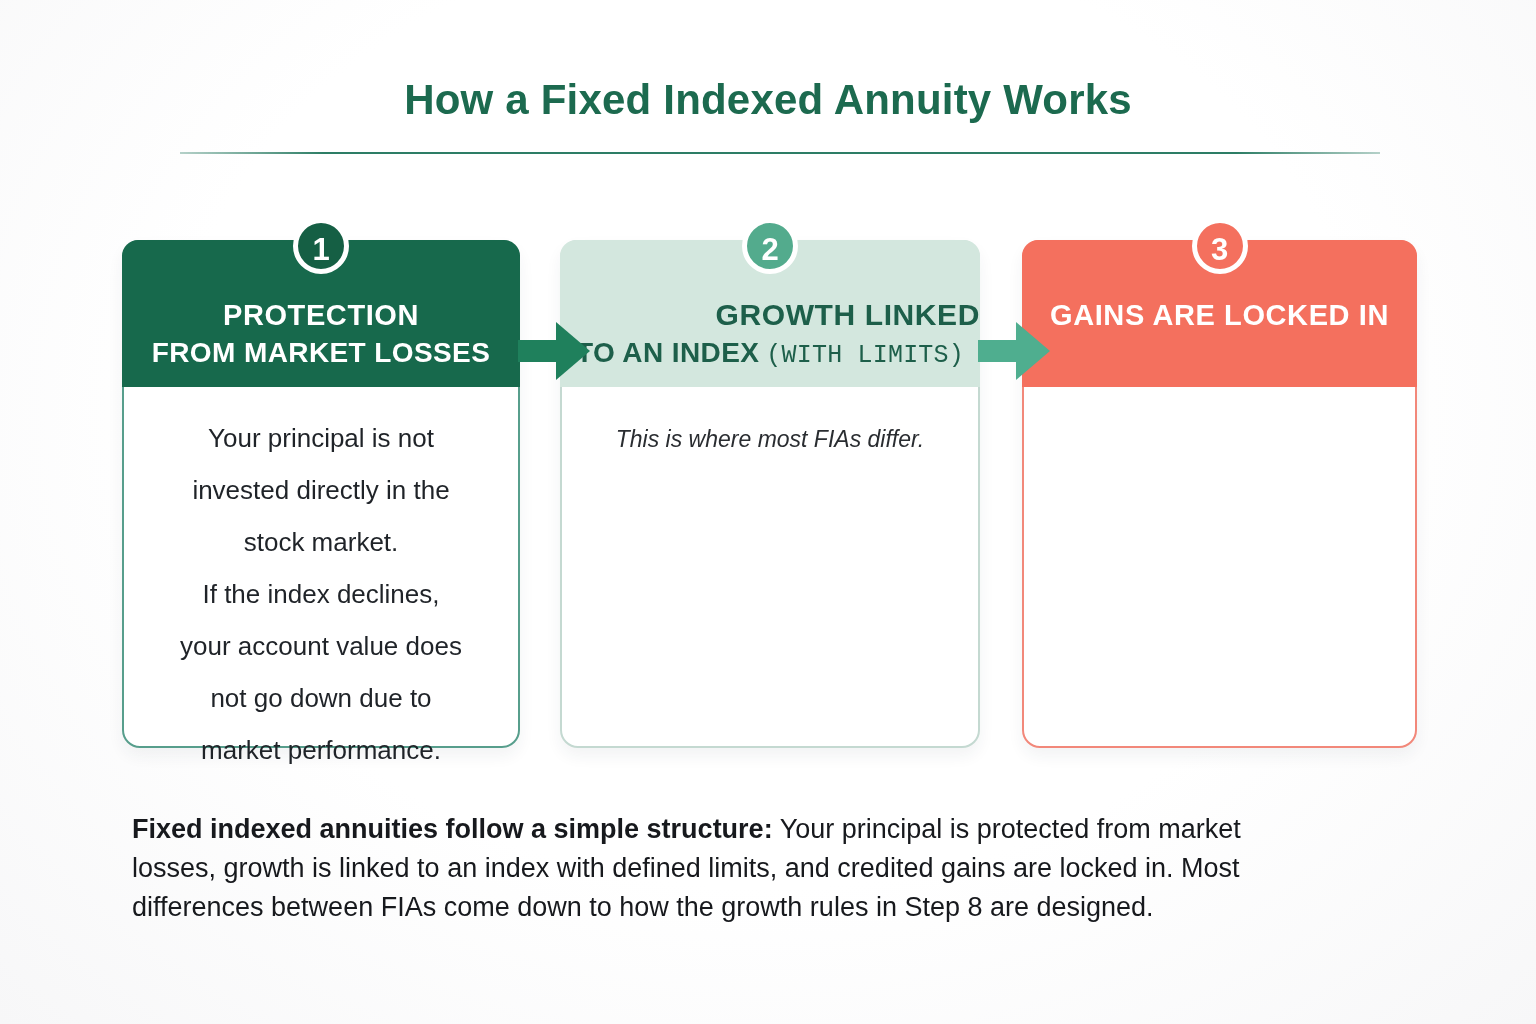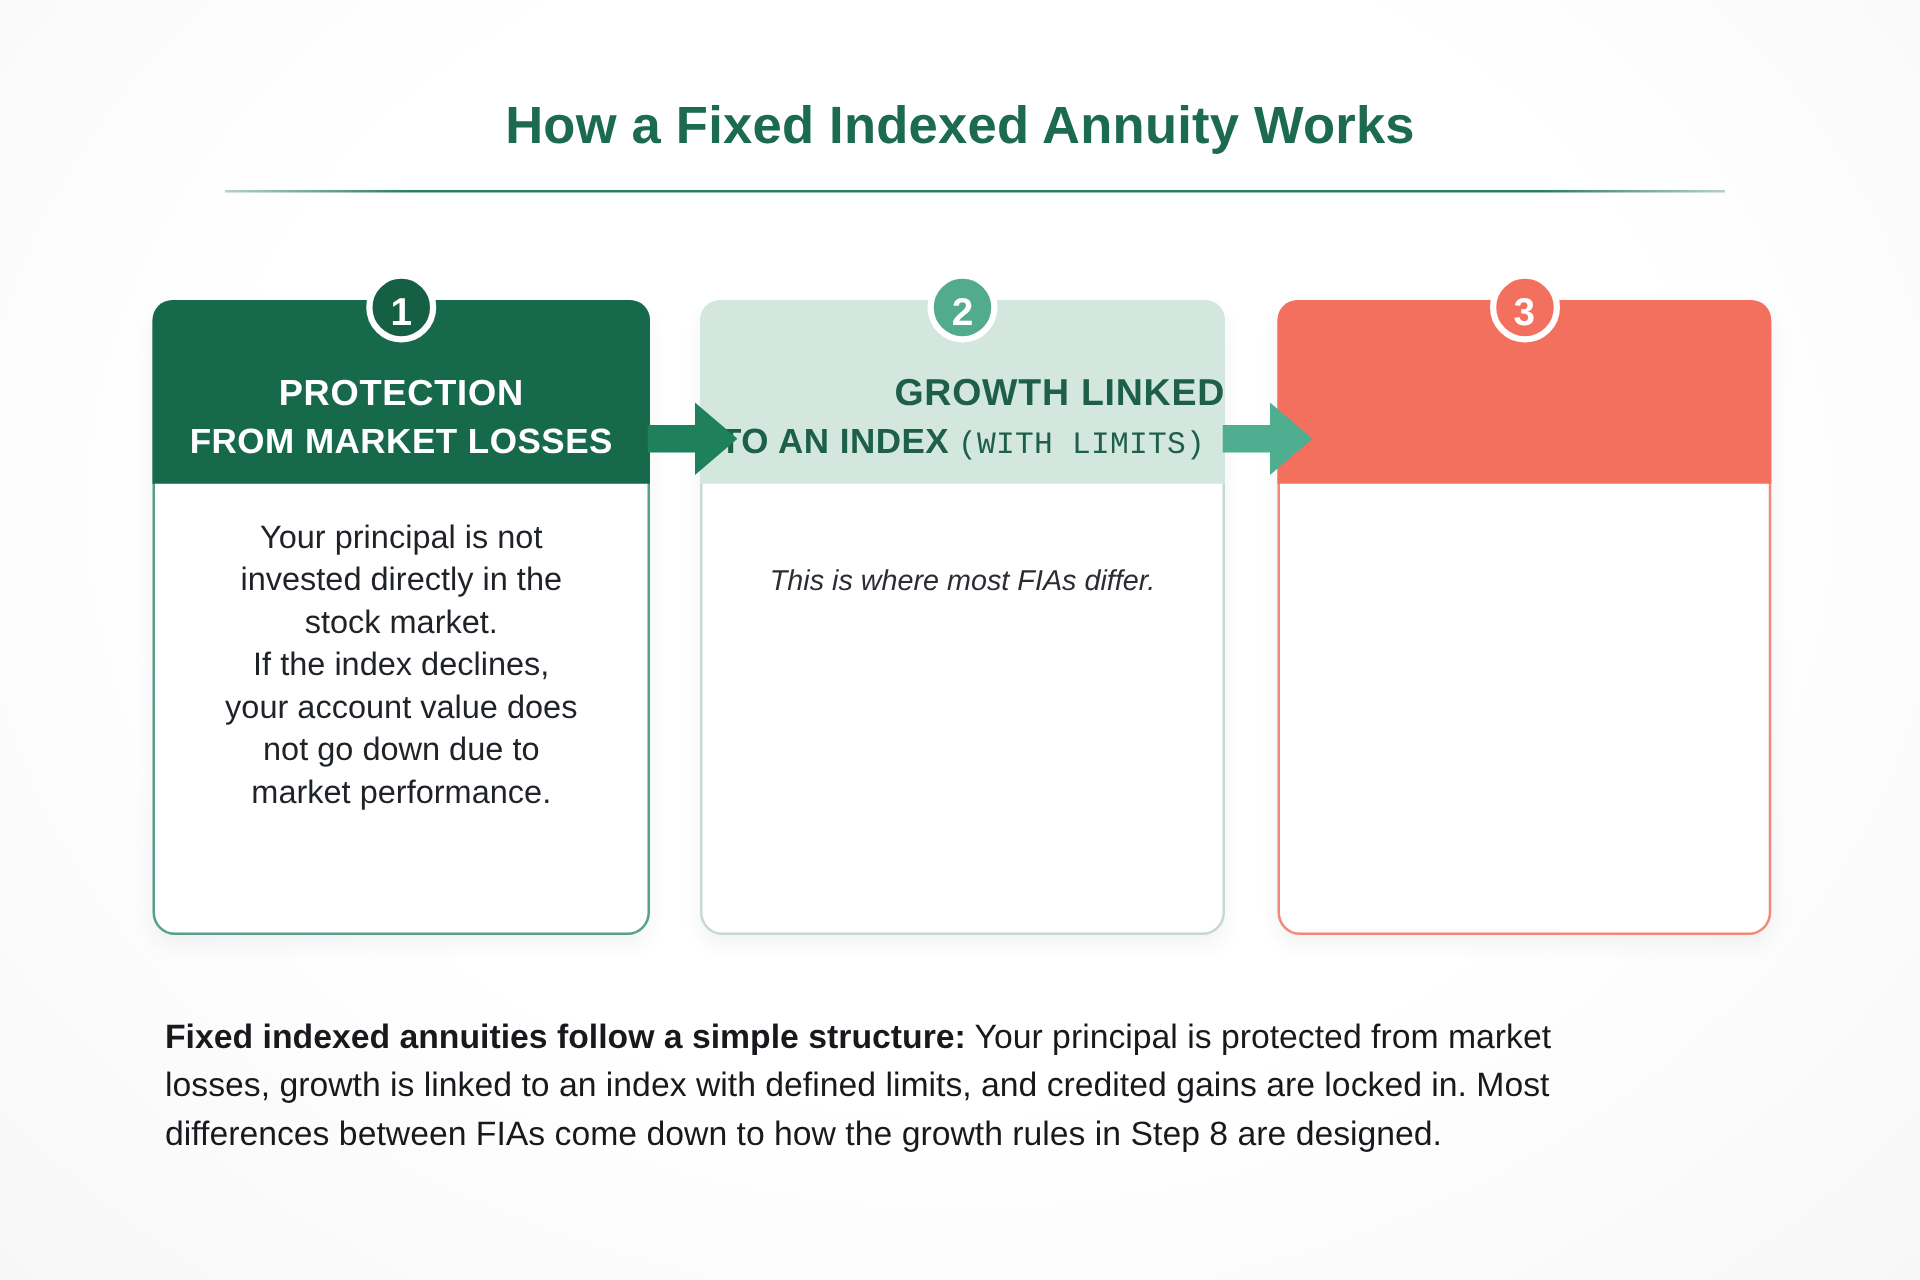--- a/index.html
+++ b/index.html
@@ -99,25 +99,25 @@
   .card-3 .badge { background: #f4705e; }
 
   
   .card-body {
     padding: 25px 18px 0 18px;
     text-align: center;
     color: #1f2328;
   }
   .body-text {
     font-size: 26px;
-    line-height: 34px;
+    line-height: 52px;
     white-space: pre-line;
   }
   .note {
-    margin-top: 39px;
+    margin-top: 14px;
     font-size: 23px;
     font-style: italic;
     color: #2a2d31;
   }
 
   
   .arrow {
     position: absolute;
     top: 80px;
     width: 72px;
@@ -191,20 +191,21 @@
     <svg class="arrow arrow-2" viewBox="0 0 72 62">
       <rect x="0" y="20" width="42" height="22" fill="#4fae8f"></rect>
       <polygon points="38,2 72,31 38,60" fill="#4fae8f"></polygon>
     </svg>
 
     <div class="card card-3">
       <div class="card-header">
         <div class="badge">
           <span>3</span>
         </div>
+        <div class="h-line1">GAINS ARE LOCKED IN</div>
       </div>
     </div>
 
   </div>
 
   <p class="summary">
     <strong>Fixed indexed annuities follow a simple structure:</strong><span>Your principal is protected from market</span><br>
     <span>losses, growth is linked to an index with defined limits, and credited gains are locked in. Most</span><br>
     <span>differences between FIAs come down to how the growth rules in Step 8 are designed.</span>
   </p>

